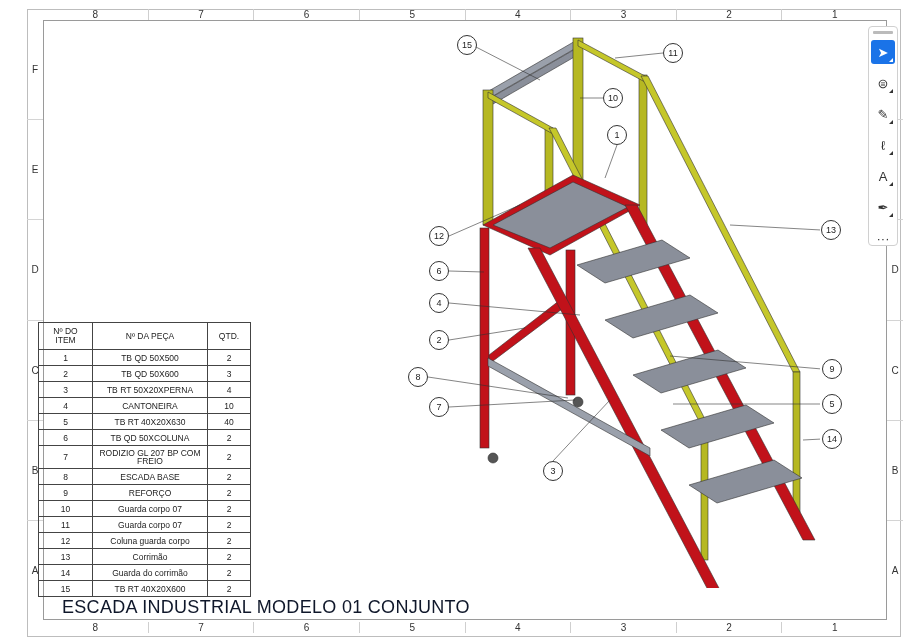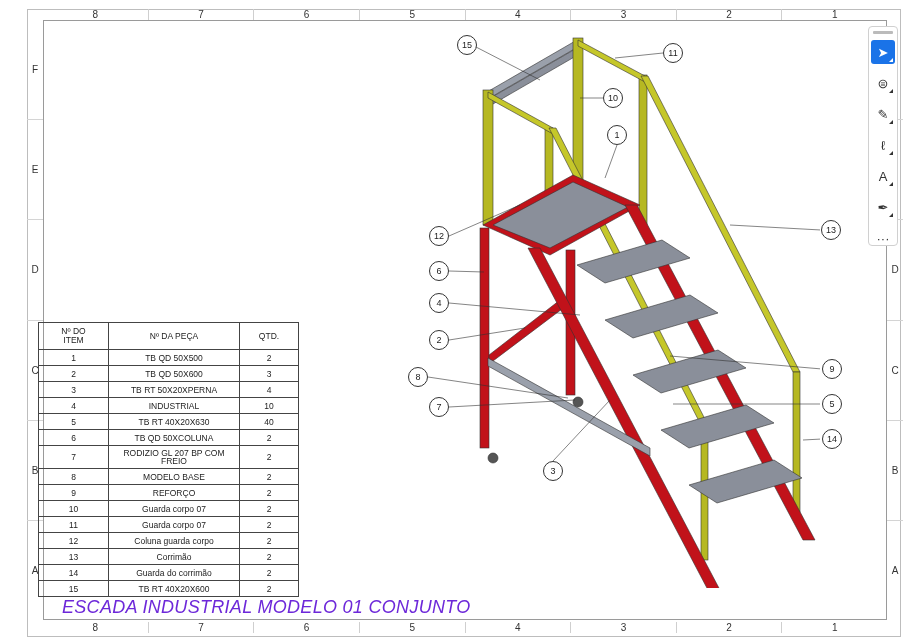--- a/index.html
+++ b/index.html
@@ -10,26 +10,26 @@
   .zone-row.top{top:9px;}
   .zone-row.bottom{top:622px;}
   .zone-cell{flex:1;border-left:1px solid #cfcfcf;font-size:10px;text-align:center;line-height:11px;color:#333;}
   .zone-cell:first-child{border-left:none;}
   .zone-col{position:absolute;top:20px;width:16px;height:600px;display:flex;flex-direction:column;}
   .zone-col.left{left:27px;}
   .zone-col.right{left:887px;}
   .zone-vcell{flex:1;border-top:1px solid #d4d4d4;display:flex;align-items:center;justify-content:center;font-size:10px;color:#333;}
   .zone-vcell:first-child{border-top:none;}
   .bom{position:absolute;left:38px;top:322px;border-collapse:collapse;font-size:8.5px;}
-  .bom th,.bom td{border:1px solid #444;padding:0 11px;height:15px;}
+  .bom th,.bom td{border:1px solid #444;padding:0 3px;height:15px;}
   .bom th{font-weight:normal;height:26px;text-align:center;line-height:9px;font-size:8.5px;}
   .bom td.c{text-align:center;}
   .bom td.n{text-align:center;}
   .bom tr.tall td{height:22px;line-height:8.5px;}
-  .title{position:absolute;left:62px;top:597px;font-size:18px;letter-spacing:0.3px;color:#6d28d9;font-style:italic;}
+  .title{position:absolute;left:62px;top:597px;font-size:18px;letter-spacing:0.3px;color:#0f172a;}
   .toolbar{position:absolute;left:868px;top:26px;width:30px;height:220px;background:#fff;border:1px solid #d0d0d0;border-radius:4px;box-sizing:border-box;}
   .toolbar .grip{width:20px;height:3px;background:#bbb;margin:4px auto 6px;border-radius:1px;}
   .tb-btn{width:24px;height:24px;margin:0 auto 7px;border-radius:3px;display:flex;align-items:center;justify-content:center;font-size:13px;color:#333;position:relative;}
   .tb-btn.active{background:#1a73e8;color:#fff;}
   .tb-btn .tri{position:absolute;right:2px;bottom:2px;width:0;height:0;border-left:4px solid transparent;border-bottom:4px solid #333;}
   .tb-btn.active .tri{border-bottom-color:#fff;}
   .drawing{position:absolute;left:380px;top:28px;}
   .balloon{position:absolute;width:20px;height:20px;border:1px solid #333;border-radius:50%;background:#fff;font-size:9px;display:flex;align-items:center;justify-content:center;box-sizing:border-box;}
 </style>
 </head>
@@ -173,41 +173,41 @@
         <td class="n">TB QD 50X600</td>
         <td class="c">3</td>
       </tr>
       <tr>
         <td class="c">3</td>
         <td class="n">TB RT 50X20XPERNA</td>
         <td class="c">4</td>
       </tr>
       <tr>
         <td class="c">4</td>
-        <td class="n">INDUSTRIAL</td>
+        <td class="n">CANTONEIRA</td>
         <td class="c">10</td>
       </tr>
       <tr>
         <td class="c">5</td>
         <td class="n">TB RT 40X20X630</td>
         <td class="c">40</td>
       </tr>
       <tr>
         <td class="c">6</td>
         <td class="n">TB QD 50XCOLUNA</td>
         <td class="c">2</td>
       </tr>
       <tr class="tall">
         <td class="c">7</td>
         <td class="n">RODIZIO GL 207 BP COM FREIO</td>
         <td class="c">2</td>
       </tr>
       <tr>
         <td class="c">8</td>
-        <td class="n">MODELO BASE</td>
+        <td class="n">ESCADA BASE</td>
         <td class="c">2</td>
       </tr>
       <tr>
         <td class="c">9</td>
         <td class="n">REFORÇO</td>
         <td class="c">2</td>
       </tr>
       <tr>
         <td class="c">10</td>
         <td class="n">Guarda corpo 07</td>

